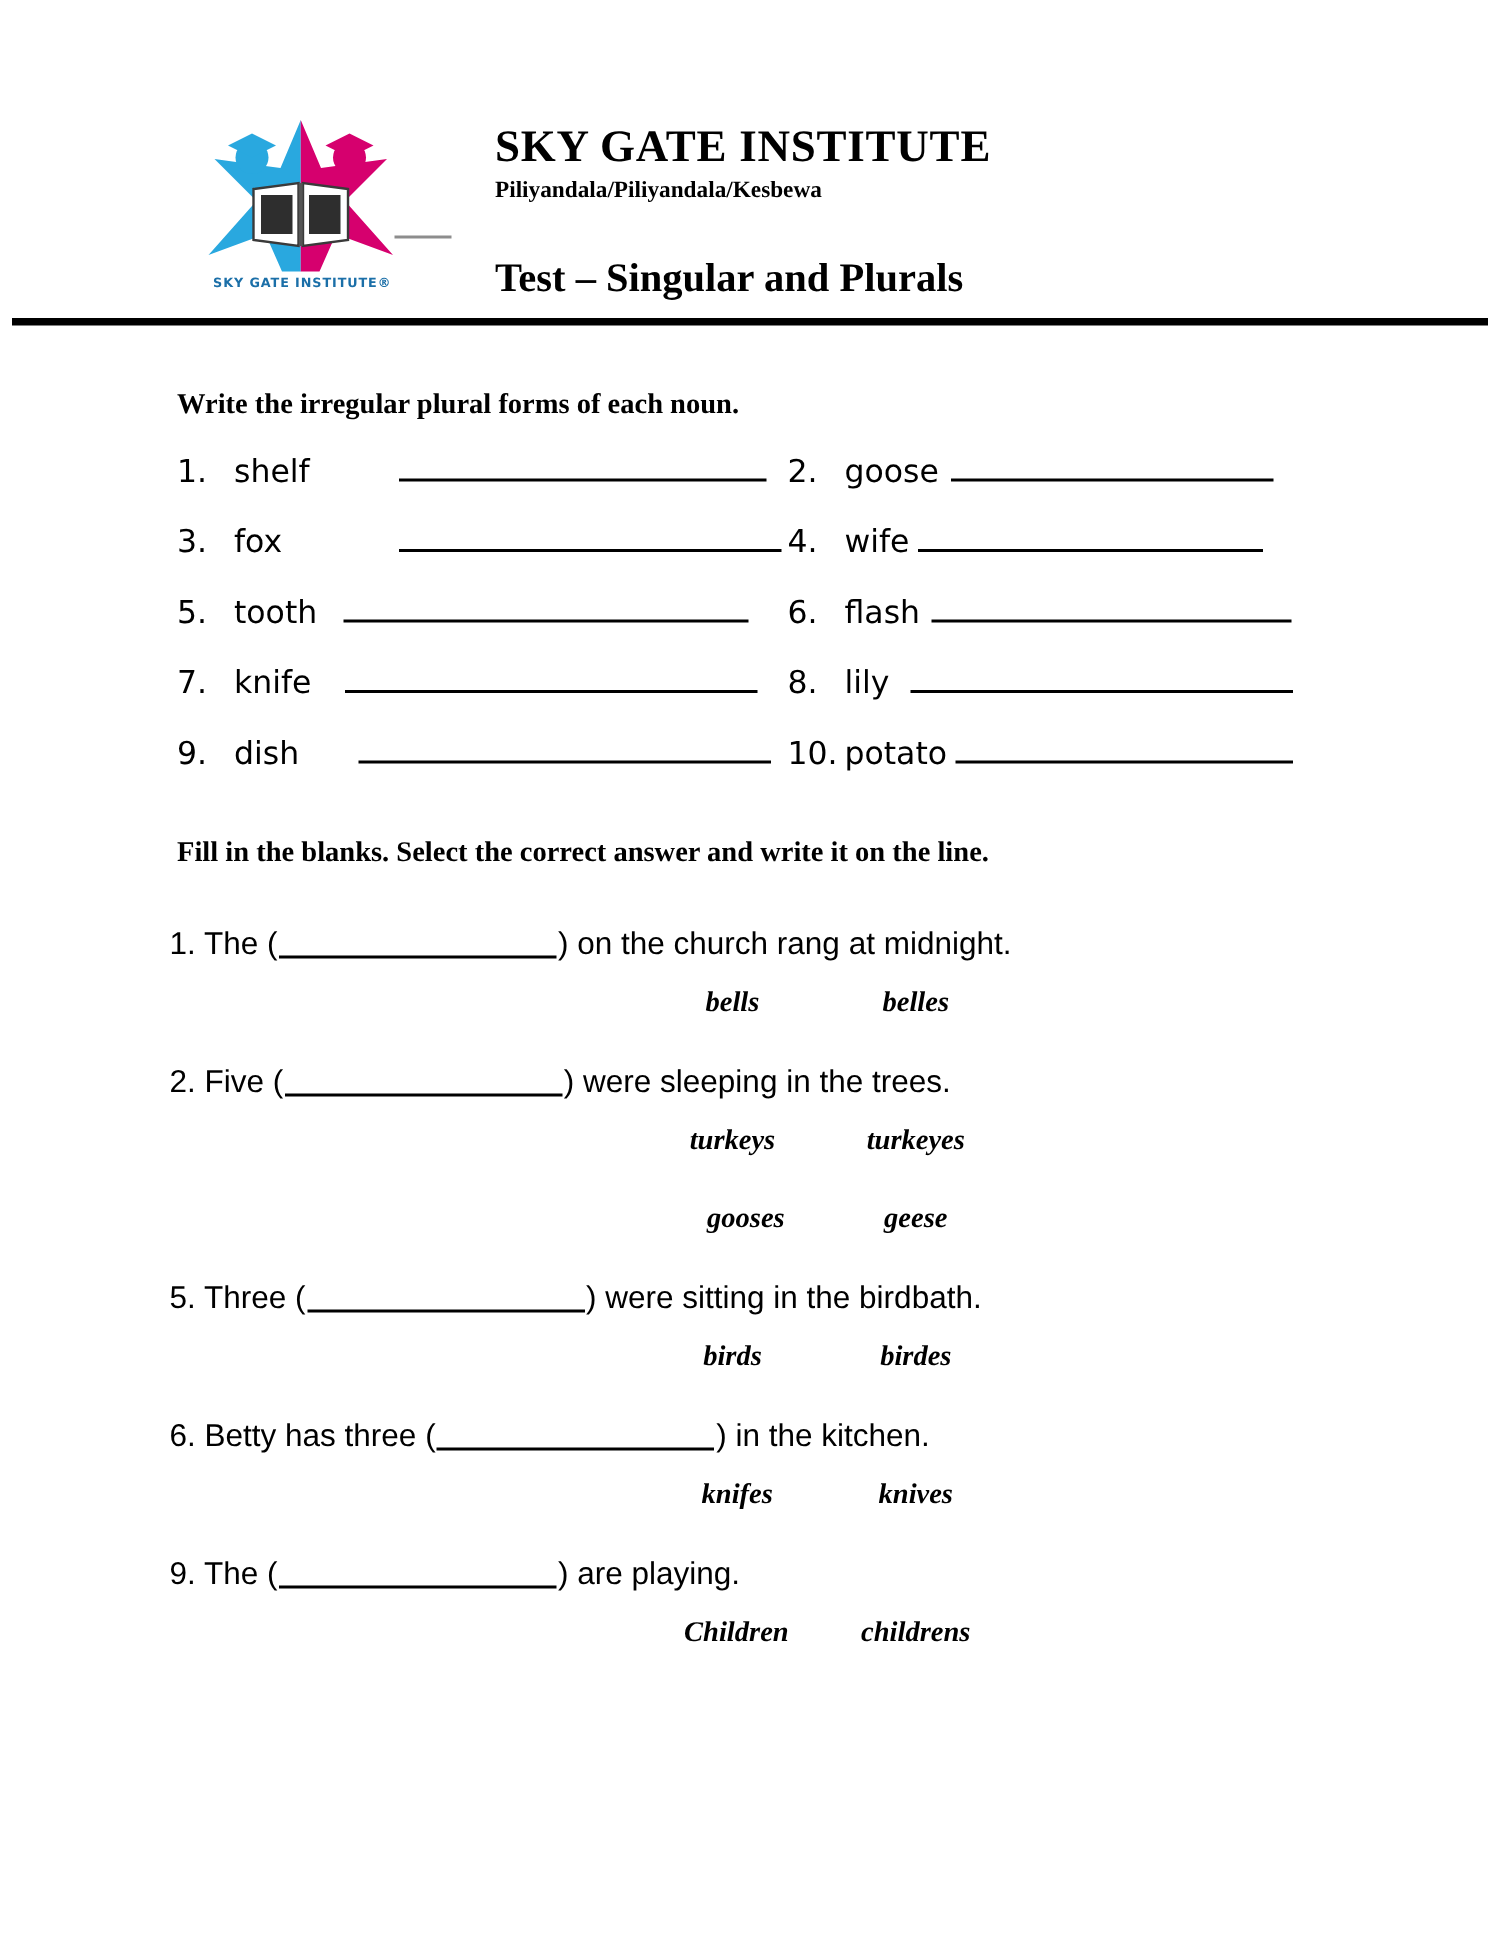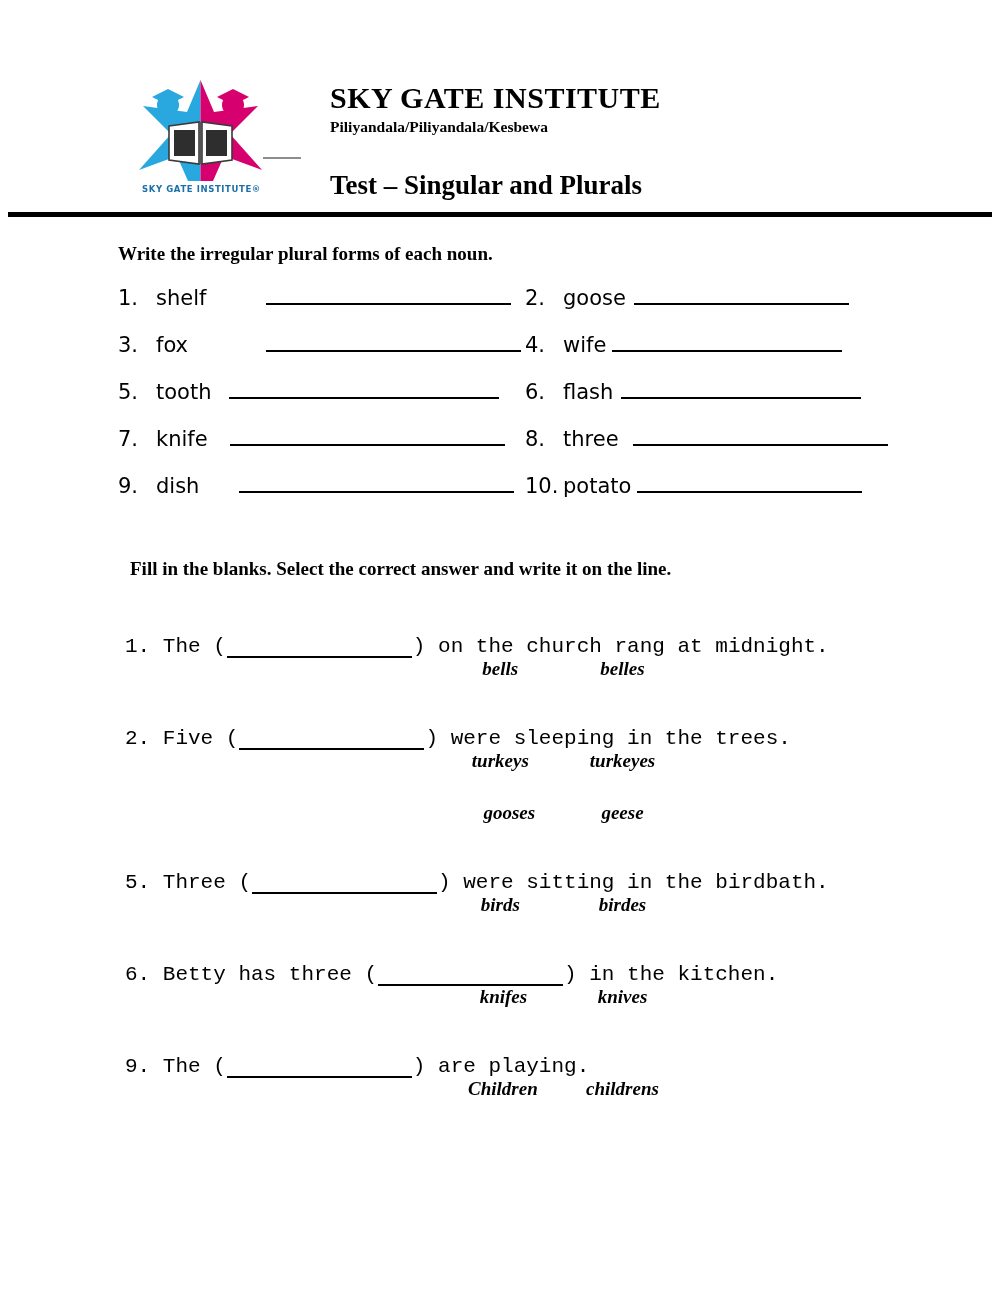--- a/index.html
+++ b/index.html
@@ -114,21 +114,21 @@
   .section1 {
     position: absolute;
     left: 0;
     top: 243px;
     width: 1000px;
   }
   .instruction {
     font-family: "Liberation Serif", serif;
     font-weight: bold;
     font-size: 19px;
-    margin: 0 0 0 118px;
+    margin: 16px 0 0 118px;
   }
 
   .noun-grid {
     position: relative;
     margin: 18px 0 0 0;
     width: 1000px;
   }
   .noun-row {
     position: relative;
     height: 47px;
@@ -156,45 +156,45 @@
   .noun-blank {
     display: inline-block;
     flex: none;
     border-bottom: 2.5px solid #000;
     height: 20px;
   }
 
   
   .section2 {
     position: absolute;
-    left: 12px;
+    left: 0;
     top: 558px;
     width: 928px;
   }
   .instruction2 {
     font-family: "Liberation Serif", serif;
     font-weight: bold;
     font-size: 19px;
     margin: 0 0 0 118px;
   }
 
   .questions {
     margin-top: 38px;
   }
   .q-item {
     margin: 0 0 0 0;
     padding-bottom: 4px;
   }
   .q-line {
-    font-family: Liberation Mono, monospace;
+    font-family: Liberation Sans, sans-serif;
     font-size: 21px;
     margin-left: 113px;
     white-space: nowrap;
     display: flex;
-    align-items: flex-end;
+    align-items: flex-start;
     height: 40px;
   }
   .q-pre { flex: none; }
   .q-post { flex: none; }
   .q-blank {
     display: inline-block;
     flex: none;
     border-bottom: 2.5px solid #000;
     height: 19px;
     margin: 0 1px;
@@ -295,21 +295,21 @@
           </div>
         </div>
         <div class="noun-row">
           <div class="noun-cell left">
             <span class="noun-num">7.</span>
             <span class="noun-word">knife</span>
             <span class="noun-blank" style="width: 275px; margin-left: 22px;"></span>
           </div>
           <div class="noun-cell right">
             <span class="noun-num">8.</span>
-            <span class="noun-word">three</span>
+            <span class="noun-word">lily</span>
             <span class="noun-blank" style="width: 255px; margin-left: 14px;"></span>
           </div>
         </div>
         <div class="noun-row">
           <div class="noun-cell left">
             <span class="noun-num">9.</span>
             <span class="noun-word">dish</span>
             <span class="noun-blank" style="width: 275px; margin-left: 40px;"></span>
           </div>
           <div class="noun-cell right">

